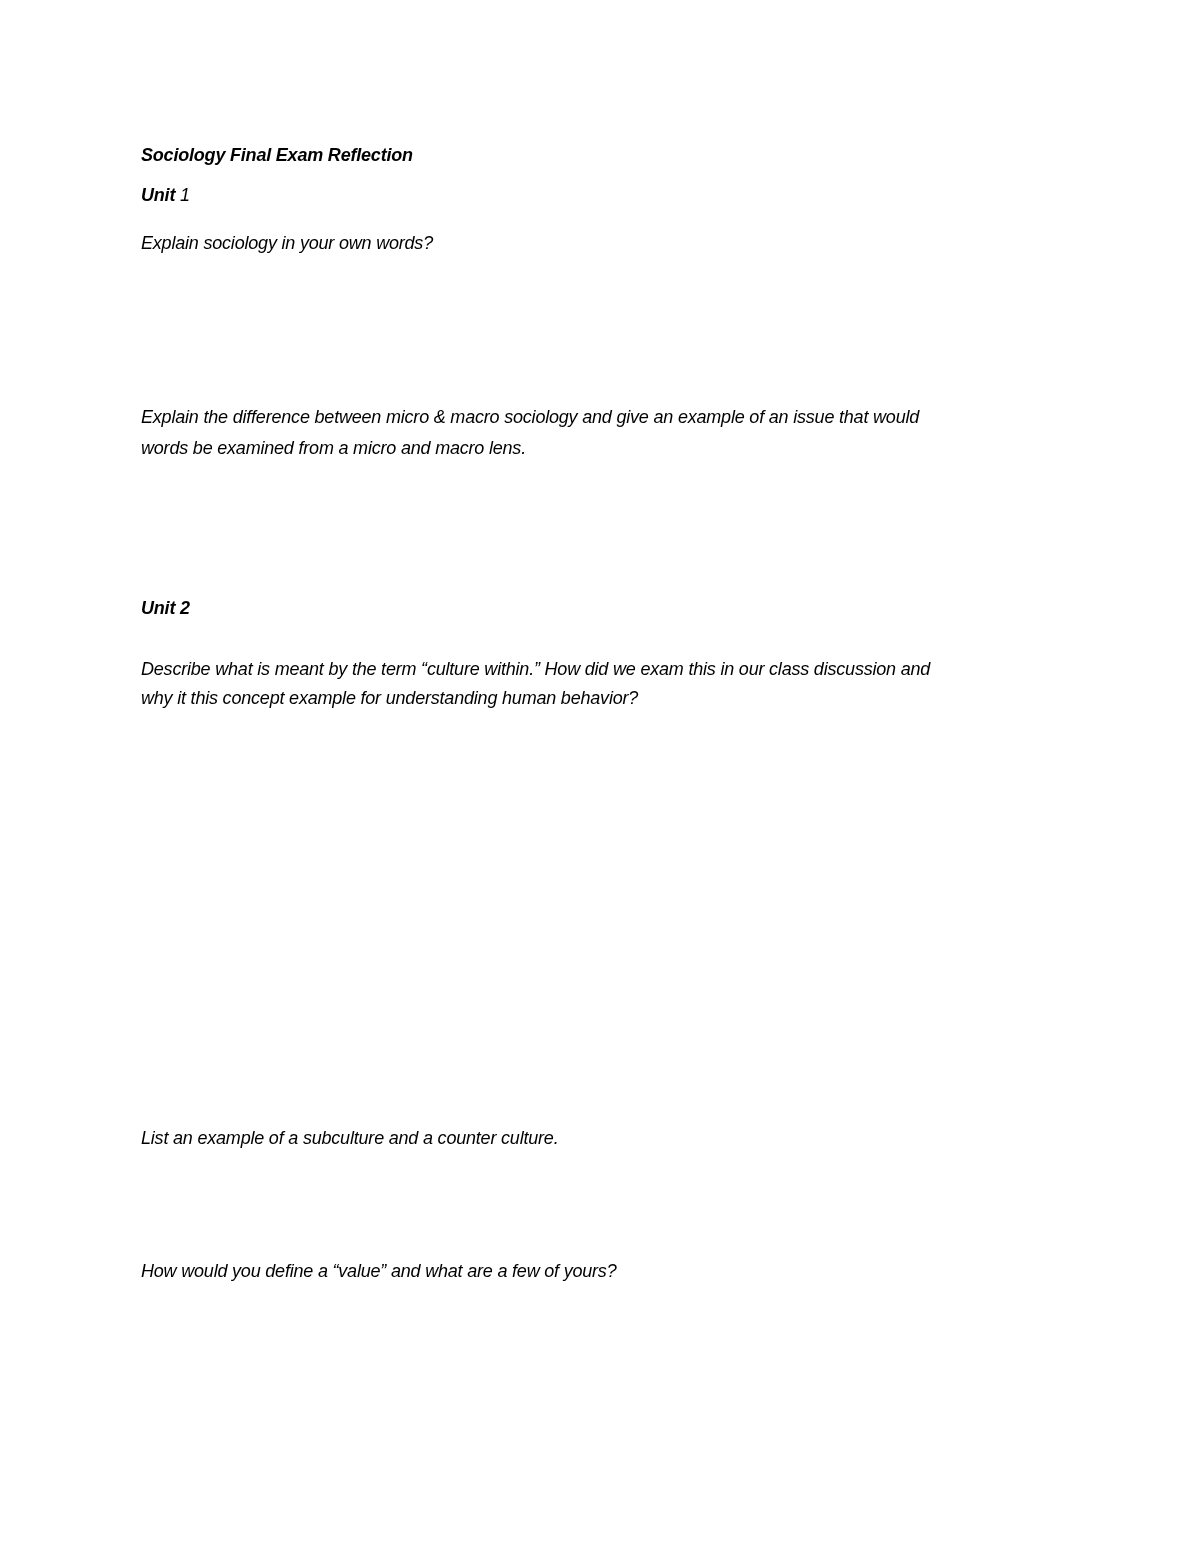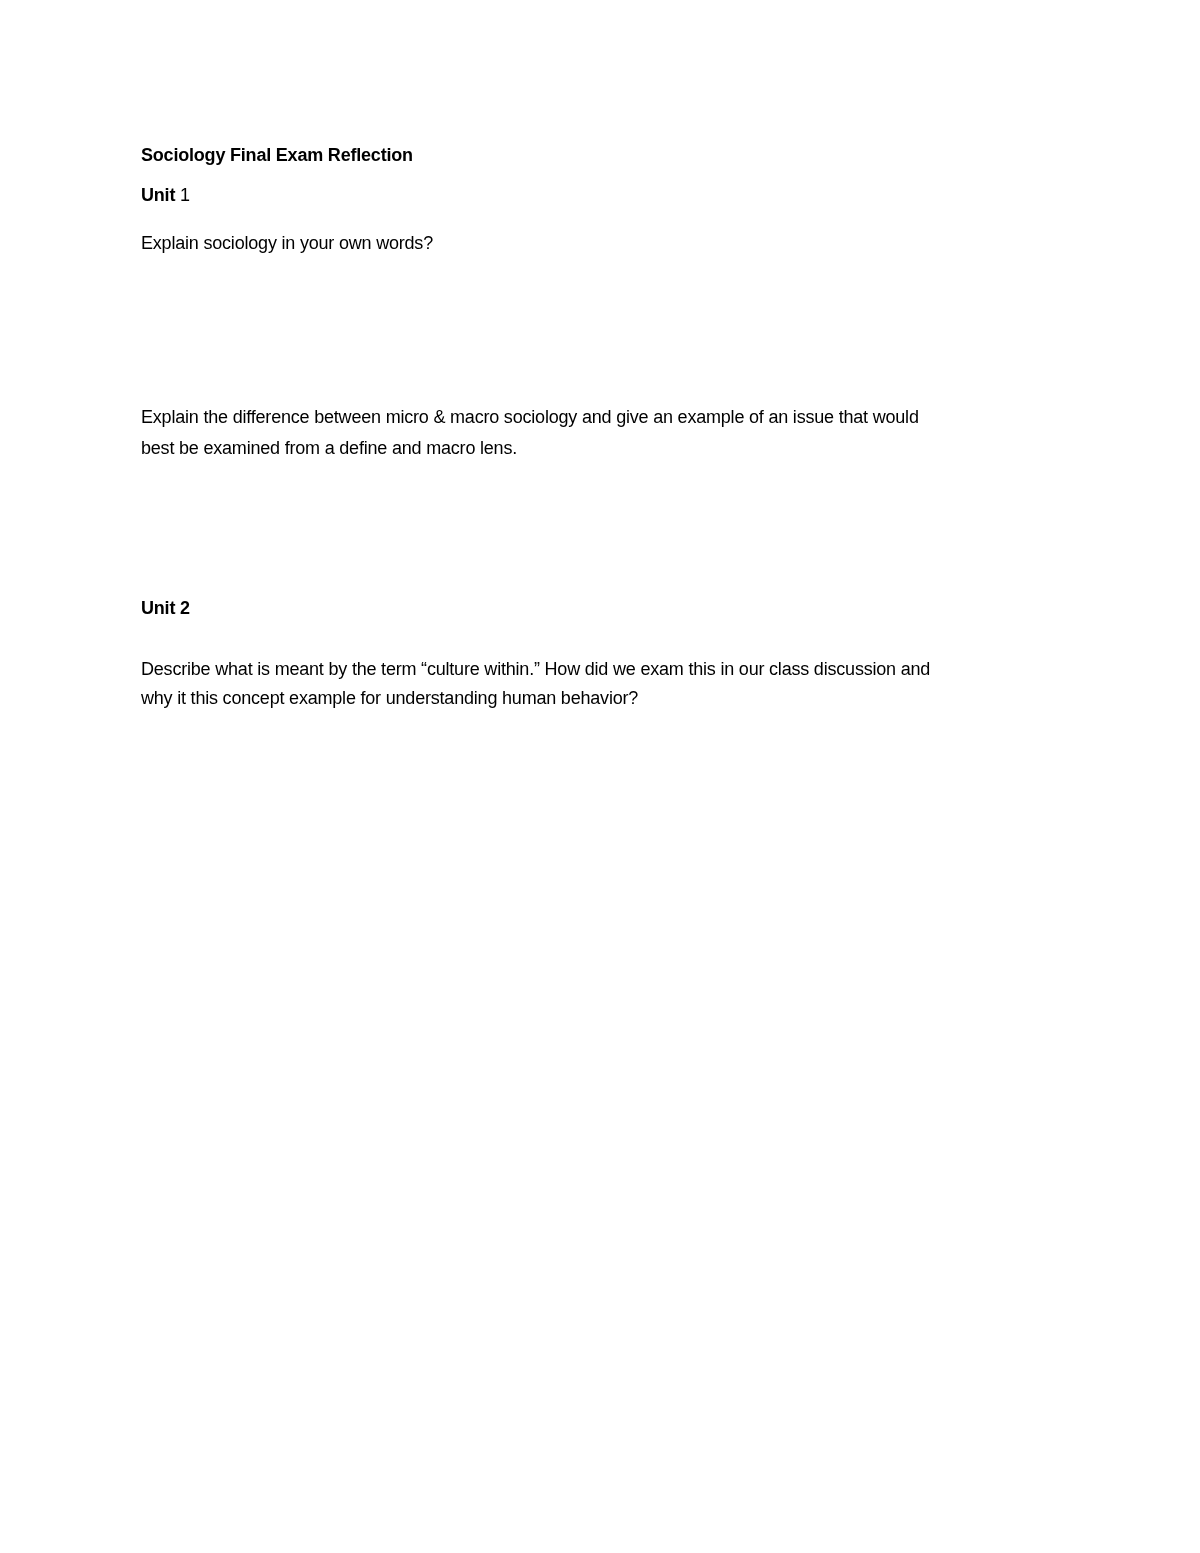--- a/index.html
+++ b/index.html
@@ -1,47 +1,49 @@
 <!DOCTYPE html>
 <html><head>
 <meta charset="utf-8">
 <style>
   html, body { margin: 0; padding: 0; background: #ffffff; }
   body { width: 1200px; height: 1553px; position: relative; overflow: hidden;
          font-family: "Liberation Sans", "DejaVu Sans", sans-serif; color: #000000; }
-  .page { position: absolute; left: 0; top: 0; width: 992px; height: 1553px; background: #ffffff; }
+  .page { position: absolute; left: 0; top: 0; width: 992px; height: 1553px; background: #ffffff; font-style: italic; }
   .t { position: absolute; left: 141px; margin: 0; font-size: 18px; line-height: 29px; white-space: nowrap; letter-spacing: -0.2px; }
   .b { font-weight: bold; }
   .n { font-weight: normal; }
 </style>
 </head>
 <body>
 
 <div class="page">
 
   <p class="t b" style="top:141px;">Sociology Final Exam Reflection</p>
 
   <p class="t b" style="top:181px;">
     <span>Unit</span>
     <span class="n">1</span>
   </p>
 
   <p class="t" style="top:229px;">Explain sociology in your own words?</p>
 
   <div>
     <p class="t" style="top:403px;">Explain the difference between micro &amp; macro sociology and give an example of an issue that would</p>
-    <p class="t" style="top:434px;">best be examined from a define and macro lens.</p>
+    <p class="t" style="top:434px;">words be examined from a micro and macro lens.</p>
   </div>
 
   <p class="t b" style="top:594px;">
     <span>Unit</span>
     <span>2</span>
   </p>
 
   <div>
     <p class="t" style="top:655px;">Describe what is meant by the term “culture within.” How did we exam this in our class discussion and</p>
     <p class="t" style="top:684px;">why it this concept example for understanding human behavior?</p>
   </div>
 
 
+  <p class="t" style="top:1124px;">List an example of a subculture and a counter culture.</p>
 
+  <p class="t" style="top:1257px;">How would you define a “value” and what are a few of yours?</p>
 
 </div>
 
 </body></html>

